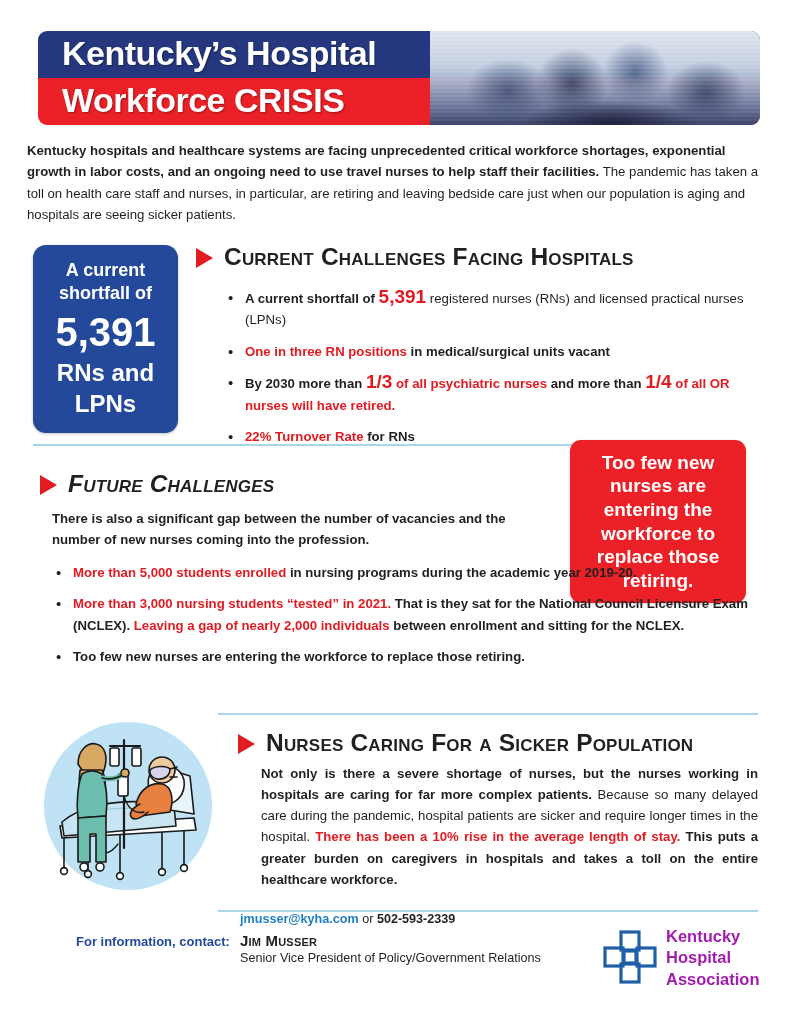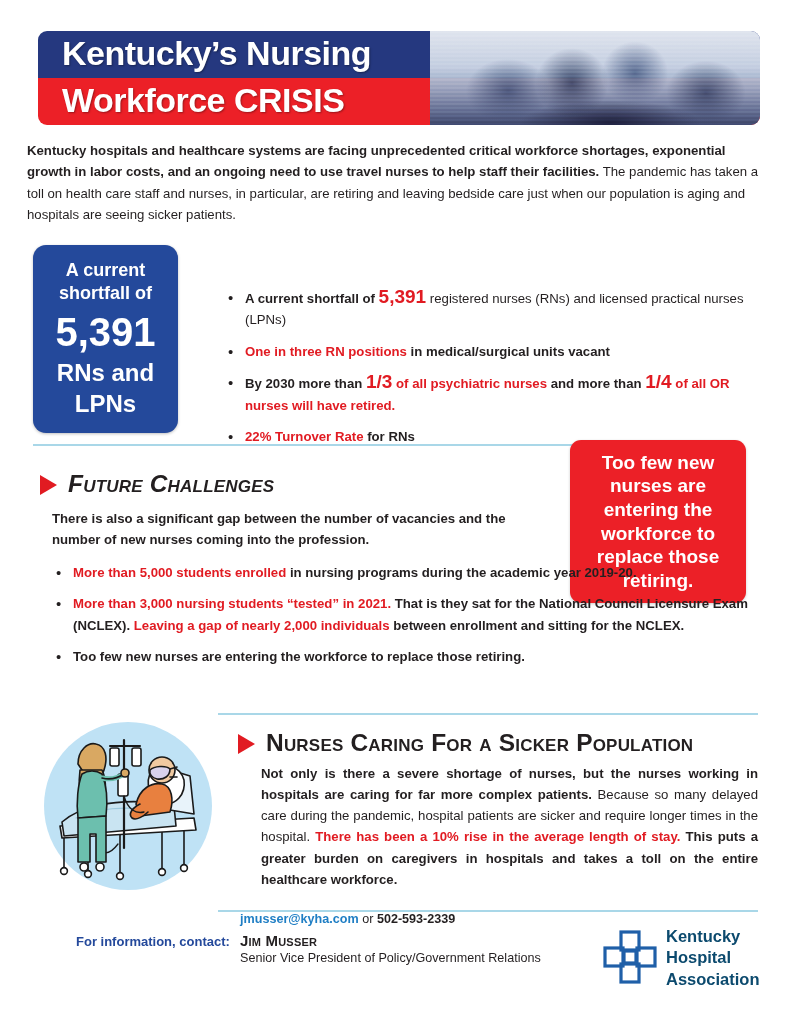--- a/index.html
+++ b/index.html
@@ -143,48 +143,52 @@
   .foot-contact{
     position:absolute;left:240px;top:912px;font-size:12.6px;color:#231f20;
   }
   .foot-contact .mail{color:#1f7ec4;font-weight:bold;}
   .foot-contact .phone{font-weight:bold;}
 
   .logo{position:absolute;left:602px;top:925px;width:156px;height:66px;}
   .logo-mark{position:absolute;left:0;top:4px;width:56px;height:56px;}
   .logo-text{
     position:absolute;left:64px;top:1px;font-size:16.5px;font-weight:bold;
-    line-height:1.3;color:#0c4a6e;
+    line-height:1.3;color:#a21caf;
   }
 </style>
 </head>
 <body>
 
 <div class="page">
 
   <div class="banner">
     <div class="banner-blue"></div>
     <div class="banner-red"></div>
     <div class="banner-photo"></div>
-    <div class="banner-title1">Kentucky’s Nursing</div>
+    <div class="banner-title1">Kentucky’s Hospital</div>
     <div class="banner-title2">Workforce CRISIS</div>
   </div>
 
   <div class="intro">
     <b>Kentucky hospitals and healthcare systems are facing unprecedented critical workforce shortages, exponential growth in labor costs, and an ongoing need to use travel nurses to help staff their facilities.</b><span> The pandemic has taken a toll on health care staff and nurses, in particular, are retiring and leaving bedside care just when our population is aging and hospitals are seeing sicker patients.</span>
   </div>
 
   <div class="blue-box">
     <div class="bb-l1">A current</div>
     <div class="bb-l1">shortfall of</div>
     <div class="bb-num">5,391</div>
     <div class="bb-l2">RNs and</div>
     <div class="bb-l2">LPNs</div>
   </div>
 
+  <div class="sec-head" style="left:196px;top:243px;">
+    <span class="tri"></span>
+    <span class="sec-title">Current Challenges Facing Hospitals</span>
+  </div>
   <ul class="bl cur-list">
       <li><span class="k">A current shortfall of </span><span class="big">5,391</span><span class="normal"> registered nurses (RNs) and licensed practical nurses (LPNs)</span></li>
       <li><span class="r">One in three RN positions</span><span class="k"> in medical/surgical units vacant</span></li>
       <li><span class="k">By 2030 </span><span class="k">more than </span><span class="big">1/3</span><span class="r"> of all psychiatric nurses</span><span class="k"> and </span><span class="k">more than </span><span class="big">1/4</span><span class="r"> of all OR nurses will have retired.</span></li>
       <li><span class="r">22% Turnover Rate</span><span class="k"> for RNs</span></li>
     </ul>
 
   <div class="divider d1"></div>
 
   <div class="red-box">Too few new nurses are entering the workforce to replace those retiring.</div>

